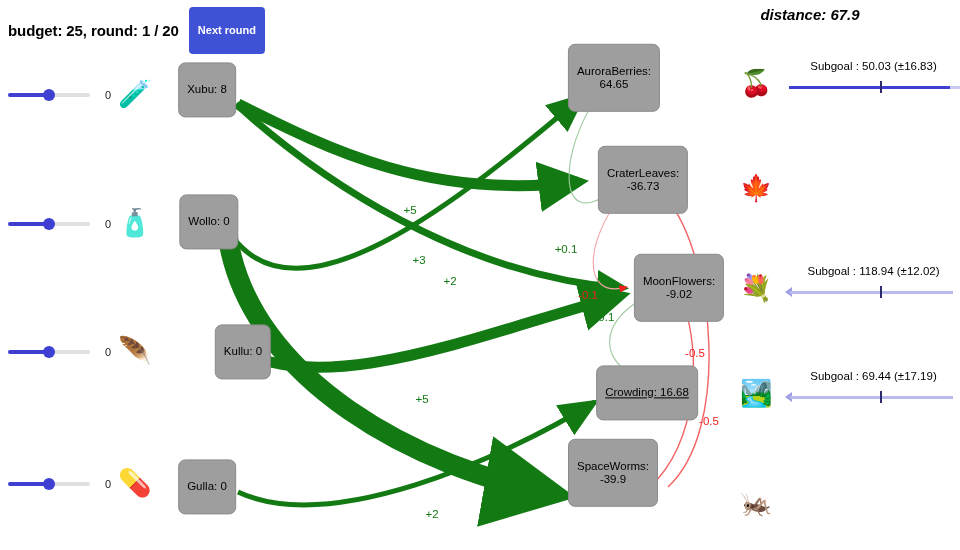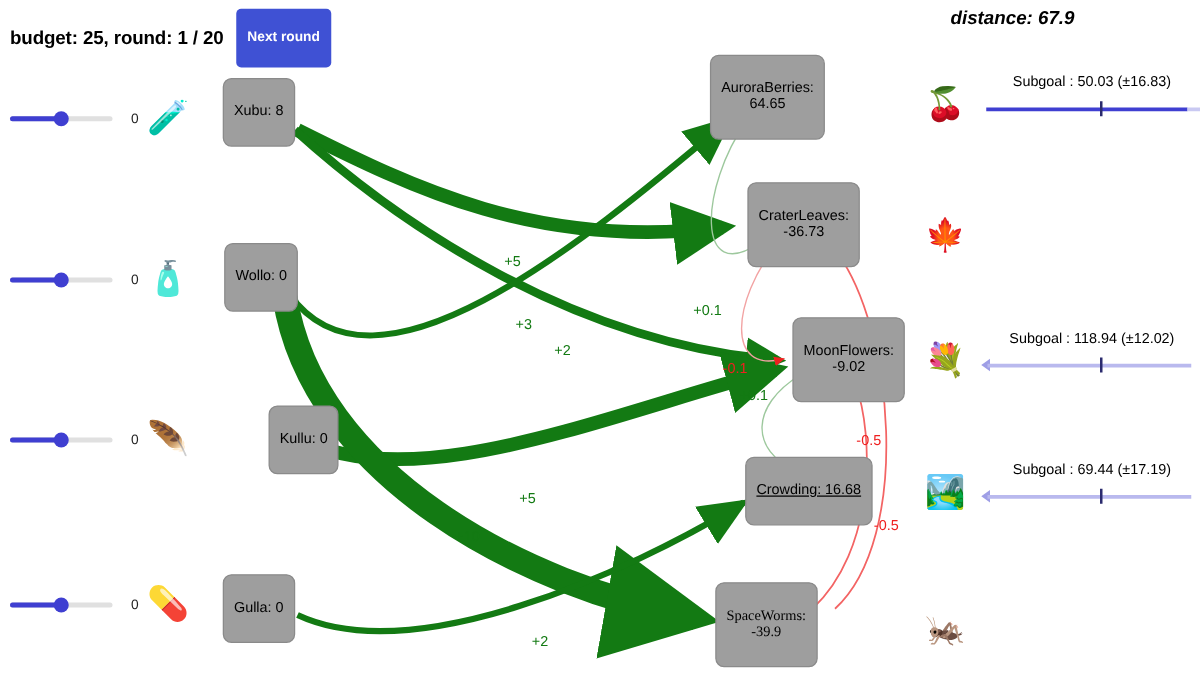--- a/index.html
+++ b/index.html
@@ -227,21 +227,21 @@
       <div class="node-box" style="left: 209px; top: 222px;">Wollo: 0</div>
       <div class="node-box" style="left: 207px; top: 352px; margin-left: 36px;">Kullu: 0</div>
       <div class="node-box" style="left: 207px; top: 487px;">Gulla: 0</div>
       <div class="node-box" style="left: 614px; top: 78px;">AuroraBerries:
 64.65</div>
       <div class="node-box" style="left: 643px; top: 180px;">CraterLeaves:
 -36.73</div>
       <div class="node-box" style="left: 679px; top: 288px;">MoonFlowers:
 -9.02</div>
       <div class="node-box" style="left: 647px; top: 393px; text-decoration: underline;">Crowding: 16.68</div>
-      <div class="node-box" style="left: 613px; top: 500px; font-family: Liberation Serif, serif;">SpaceWorms:
+      <div class="node-box" style="left: 613px; top: 473px;">SpaceWorms:
 -39.9</div>
     </div>
   <div id="edgelabels-host">
       <div class="edge-label pos" style="left: 410px; top: 210px;">+5</div>
       <div class="edge-label pos" style="left: 419px; top: 260px;">+3</div>
       <div class="edge-label pos" style="left: 450px; top: 281px;">+2</div>
       <div class="edge-label pos" style="left: 422px; top: 399px;">+5</div>
       <div class="edge-label pos" style="left: 374px; top: 430px;">+10</div>
       <div class="edge-label pos" style="left: 432px; top: 514px;">+2</div>
       <div class="edge-label pos" style="left: 566px; top: 249px;">+0.1</div>

